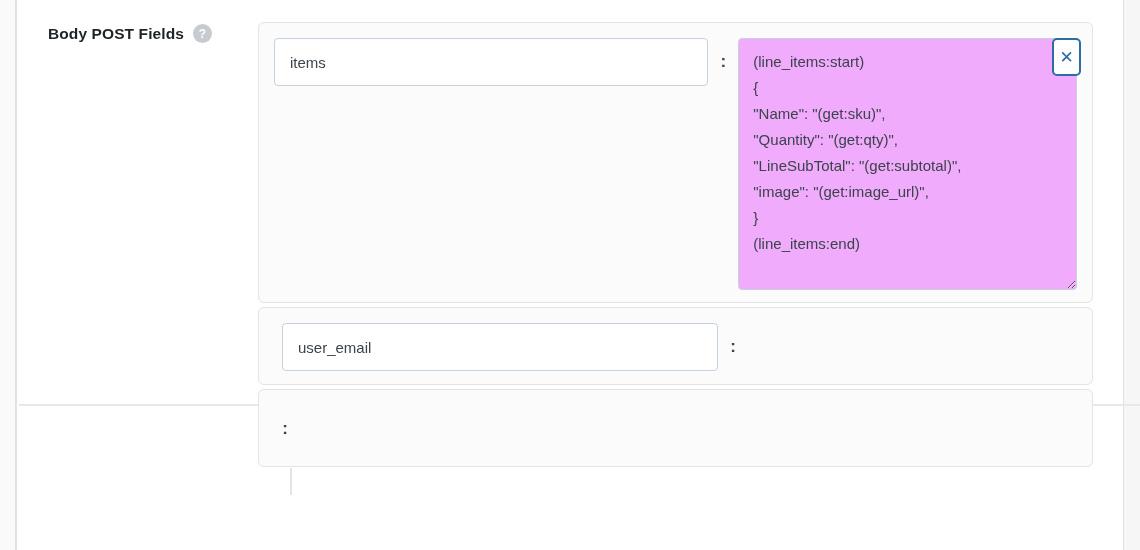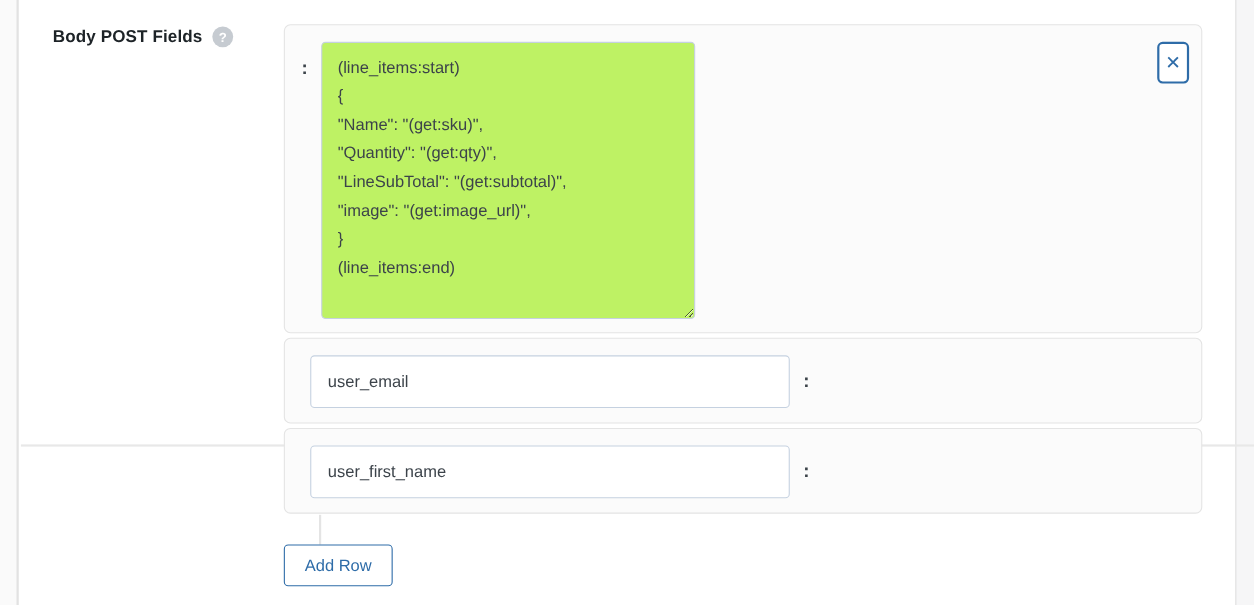--- a/index.html
+++ b/index.html
@@ -64,21 +64,21 @@
     font-family: "Liberation Sans", "DejaVu Sans", sans-serif;
     outline: none;
   }
   .colon {
     font-size: 17px; font-weight: 700; color: #3c434a;
     line-height: 48px; width: 6px; text-align: center; flex: none;
   }
   .value-textarea {
     width: 340px;
     border: 1px solid #c5d1e0; border-radius: 4px;
-    background: #bef264; color: #3c434a;
+    background: #f0abfc; color: #3c434a;
     font-size: 15px; line-height: 26px;
     padding: 10px 14px;
     font-family: "Liberation Sans", "DejaVu Sans", sans-serif;
     resize: vertical; outline: none; overflow: hidden;
   }
   .ta-tall { height: 252px; }
   .ta-short { height: 48px; white-space: nowrap; }
 
   .remove-btn {
     position: absolute; top: 15px; right: 11px;
@@ -116,43 +116,42 @@
   <div class="bottom-line"></div>
 
   <div class="field-label-wrap">
     <span class="field-label">Body POST Fields</span>
     <span class="help">?</span>
   </div>
 
   <div class="rows">
 
     <div class="row row-tall">
+      <input class="key-input" type="text" value="items" style="">
       <span class="colon">:</span>
       <textarea class="value-textarea ta-tall" style="">(line_items:start)
 {
 "Name": "(get:sku)",
 "Quantity": "(get:qty)",
 "LineSubTotal": "(get:subtotal)",
 "image": "(get:image_url)",
 }
 (line_items:end)</textarea>
       <button class="remove-btn">
         <span>✕</span>
       </button>
     </div>
 
     <div class="row row-short">
       <input class="key-input" type="text" value="user_email" style="">
       <span class="colon">:</span>
     </div>
 
     <div class="row row-short">
-      <input class="key-input" type="text" value="user_first_name" style="">
       <span class="colon">:</span>
     </div>
 
   </div>
 
   <div class="connector"></div>
 
-  <button class="add-row-btn">Add Row</button>
 
 </div>
 
 </body></html>

